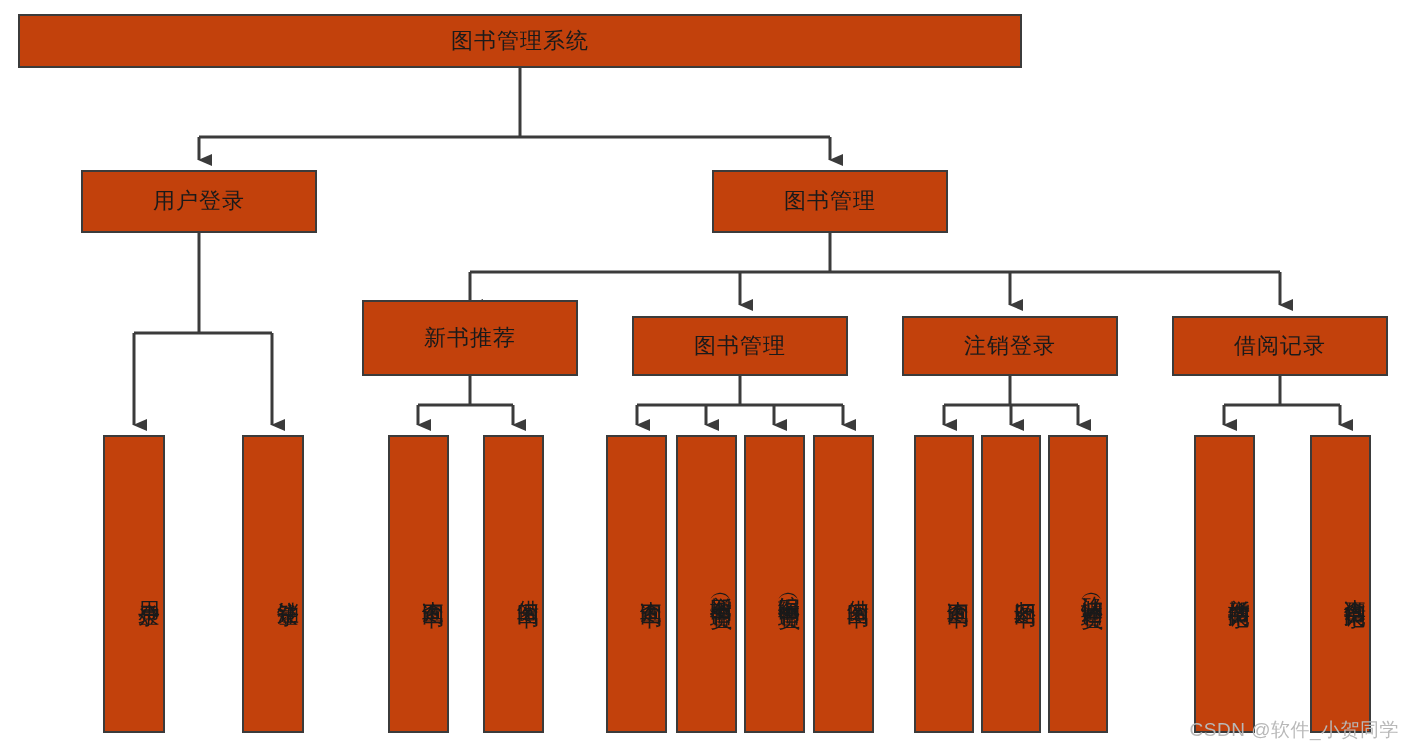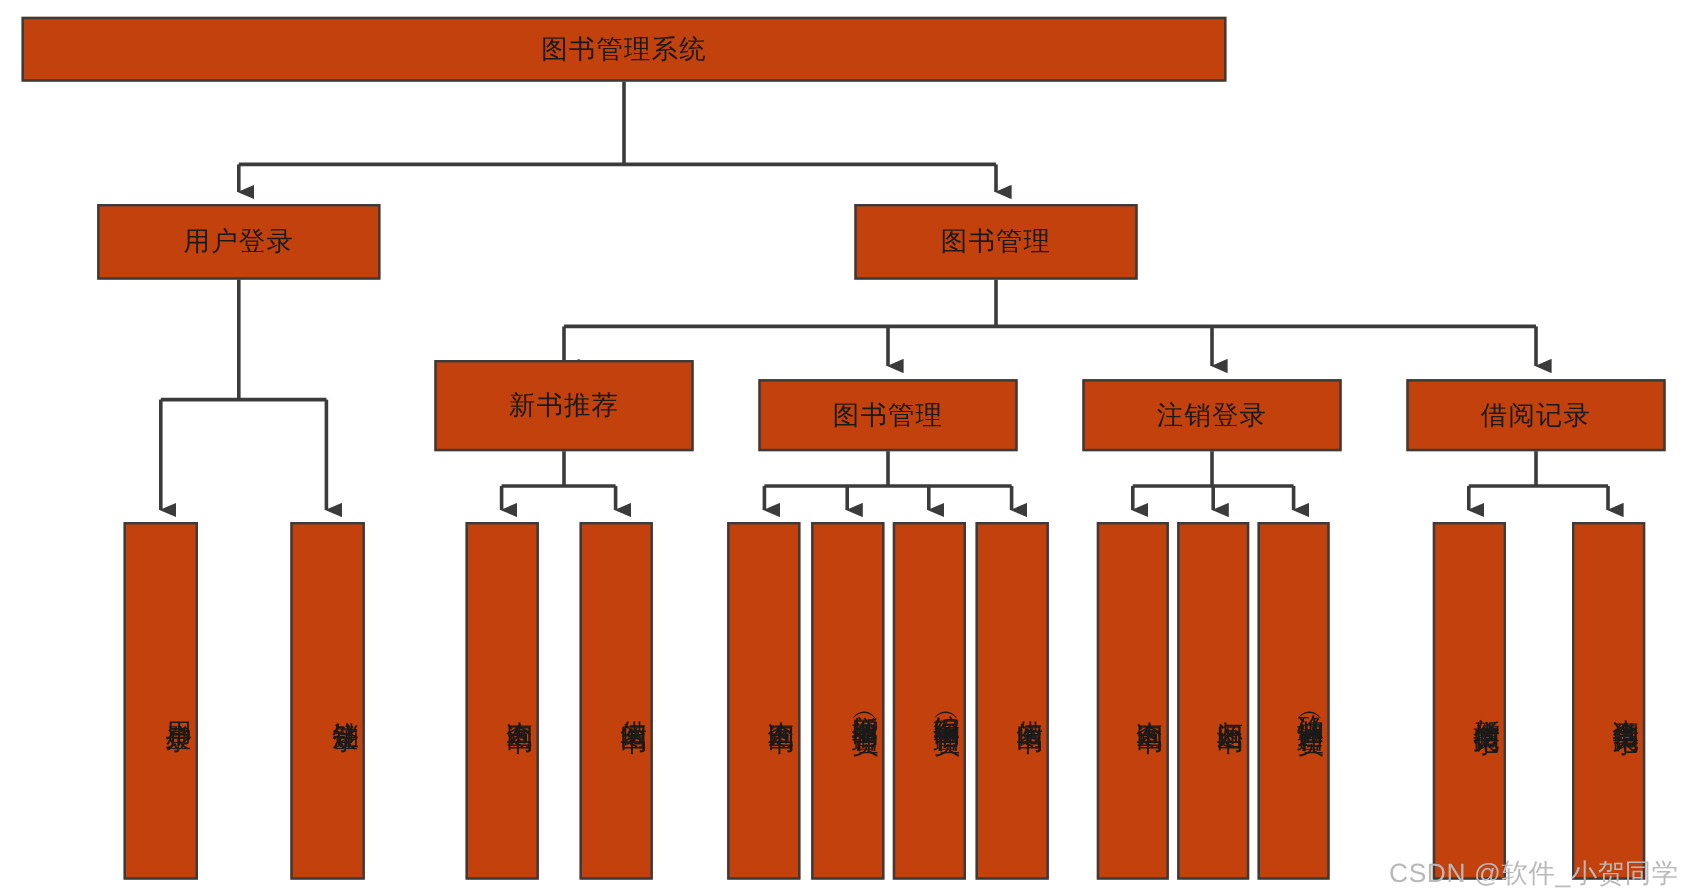--- a/index.html
+++ b/index.html
@@ -57,21 +57,21 @@
     white-space: nowrap;
   }
   .node-label {
     display: block;
     white-space: nowrap;
   }
   .watermark {
     position: absolute;
     right: 6px;
     bottom: 4px;
-    font-size: 22px;
+    font-size: 19px;
     color: #b9b9b9;
     letter-spacing: 0.5px;
     white-space: nowrap;
     user-select: none;
     margin-left: 40px;
   }
 </style>
 </head>
 <body>
 

